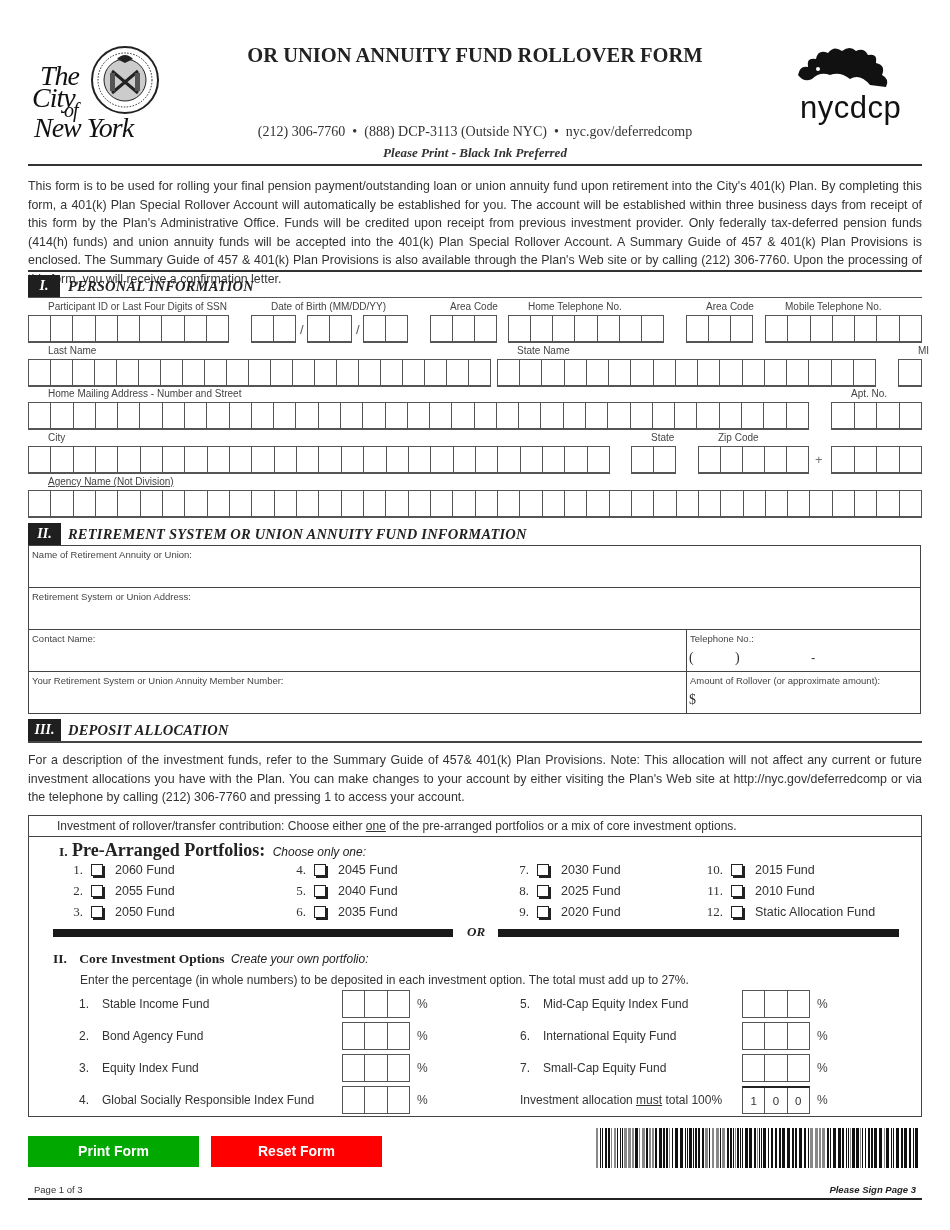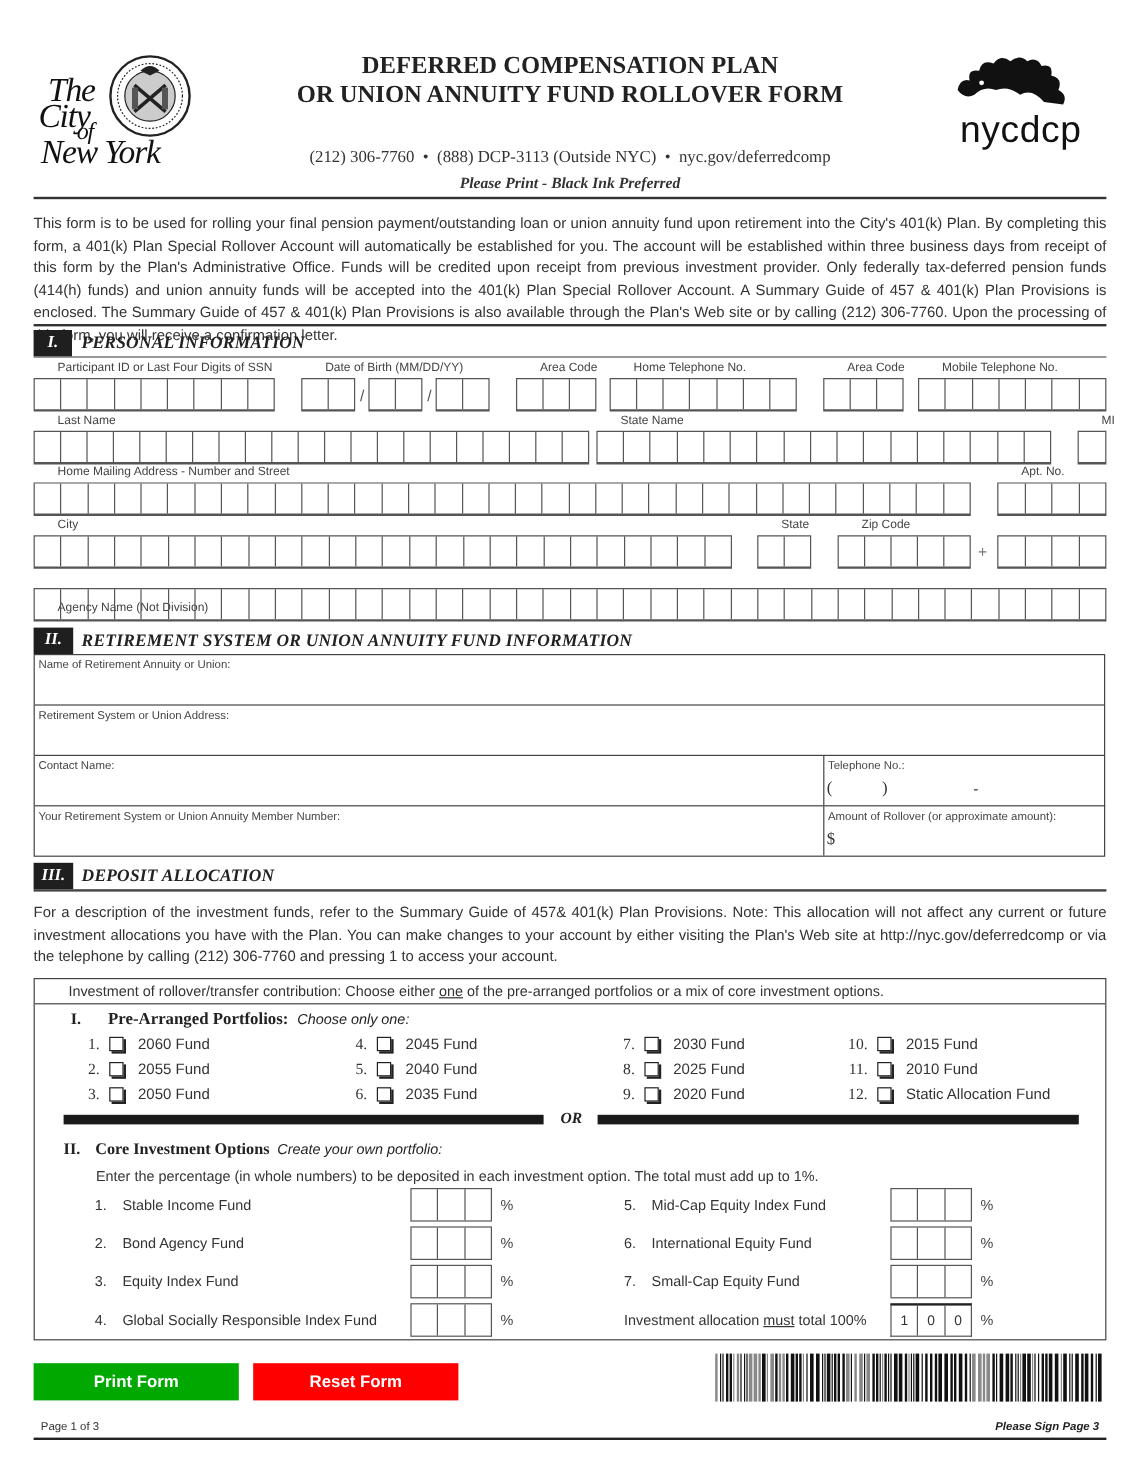--- a/index.html
+++ b/index.html
@@ -49,21 +49,20 @@
   </svg>
   <div class="serif" style="position:absolute;left:0;top:20px;font-style:italic;font-size:28px;line-height:22px;color:#111;letter-spacing:-1px;">
     <div style="padding-left:10px;">The</div>
     <div style="padding-left:2px;">City</div>
     <div style="padding-left:34px;font-size:20px;line-height:14px;margin-top:-6px;">of</div>
     <div style="padding-left:4px;">New York</div>
   </div>
 </div>
 
 <div class="abs title" style="top:43px;">
-  <div>DEFERRED COMPENSATION PLAN</div>
   <div>OR UNION ANNUITY FUND ROLLOVER FORM</div>
 </div>
 <div class="abs contact" style="top:124px;">
   <span>(212) 306-7760</span>
   &nbsp;<span>•</span>&nbsp;
   <span>(888) DCP-3113 (Outside NYC)</span>
   &nbsp;<span>•</span>&nbsp;
   <span>nyc.gov/deferredcomp</span>
 </div>
 <div class="abs ink" style="top:145px;">Please Print - Black Ink Preferred</div>
@@ -285,21 +284,21 @@
     <i class="c"></i>
   </div>
 <div class="abs sep" style="left:815px;top:452px;color:#777;">+</div>
 <div class="cbox" style="left:831px;top:446px;width:91px;">
     <i class="c"></i>
     <i class="c"></i>
     <i class="c"></i>
     <i class="c"></i>
   </div>
 
-<div class="abs lbl" style="left:28px;top:501px;">Agency Name (Not Division)</div>
+<div class="abs lbl" style="left:28px;top:476px;text-decoration:underline;">Agency Name (Not Division)</div>
 <div class="cbox" style="left:28px;top:490px;width:894px;">
     <i class="c"></i>
     <i class="c"></i>
     <i class="c"></i>
     <i class="c"></i>
     <i class="c"></i>
     <i class="c"></i>
     <i class="c"></i>
     <i class="c"></i>
     <i class="c"></i>
@@ -370,21 +369,21 @@
 
 <div class="abs para" style="top:751px;">For a description of the investment funds, refer to the Summary Guide of 457&amp; 401(k) Plan Provisions.  Note:  This allocation will not affect any current or future investment allocations you have with the Plan.  You can make changes to your account by either visiting the Plan's Web site at http://nyc.gov/deferredcomp or via the telephone by calling (212) 306-7760 and pressing 1 to access your account.</div>
 
 <div class="abs alloc" style="top:815px;">
   <div class="abs" style="left:0;top:0;width:100%;height:20px;border-bottom:1px solid #444;">
     <span class="abs small" style="left:28px;top:3px;white-space:nowrap;"><span>Investment of rollover/transfer contribution:  Choose either </span><u>one</u><span> of the pre-arranged portfolios or a mix of core investment options.</span></span>
   </div>
 
   <div class="abs" style="left:30px;top:24px;white-space:nowrap;">
     <span class="serif" style="font-weight:bold;font-size:13.5px;">I.</span>
-    <span class="serif" style="font-weight:bold;font-size:14px;margin-left:18px;">Pre-Arranged Portfolios:</span>
+    <span class="serif" style="font-weight:bold;font-size:18px;margin-left:0;">Pre-Arranged Portfolios:</span>
     <span style="font-style:italic;font-size:12px;margin-left:3px;">Choose only one:</span>
   </div>
   <div id="fund-grid">
       <div class="abs" style="left: 30px; top: 46px; display: flex; align-items: center;">
         <span class="fund-num">1.</span>
         <span class="chk" style="margin: 0px 12px 0px 8px;"></span>
         <span class="fund">2060 Fund</span>
       </div>
       <div class="abs" style="left: 30px; top: 67px; display: flex; align-items: center;">
         <span class="fund-num">2.</span>
@@ -445,21 +444,21 @@
 
   <div class="abs" style="left:24px;top:113px;width:400px;height:8px;background:#1a1a1a;"></div>
   <div class="abs serif" style="left:438px;top:108px;font-weight:bold;font-style:italic;font-size:13px;">OR</div>
   <div class="abs" style="left:469px;top:113px;width:401px;height:8px;background:#1a1a1a;"></div>
 
   <div class="abs" style="left:24px;top:133px;white-space:nowrap;">
     <span class="serif" style="font-weight:bold;font-size:13.5px;">II.</span>
     <span class="serif" style="font-weight:bold;font-size:13.5px;margin-left:8px;">Core Investment Options</span>
     <span style="font-style:italic;font-size:12px;margin-left:2px;">Create your own portfolio:</span>
   </div>
-  <div class="abs small" style="left:51px;top:157px;white-space:nowrap;">Enter the percentage (in whole numbers) to be deposited in each investment option.  The total must add up to 1%.</div>
+  <div class="abs small" style="left:51px;top:157px;white-space:nowrap;">Enter the percentage (in whole numbers) to be deposited in each investment option.  The total must add up to 27%.</div>
   <div id="core-grid">
       <span class="abs small" style="left: 50px; top: 181px;">1.</span>
       <span class="abs small" style="left: 73px; top: 181px; white-space: nowrap;">Stable Income Fund</span>
       <div class="pbox" style="left: 313px; top: 174px;">
         <span class="c"></span>
         <span class="c"></span>
         <span class="c"></span>
       </div>
       <span class="abs pct" style="left: 388px; top: 181px;">%</span>
       <span class="abs small" style="left: 50px; top: 213px;">2.</span>

